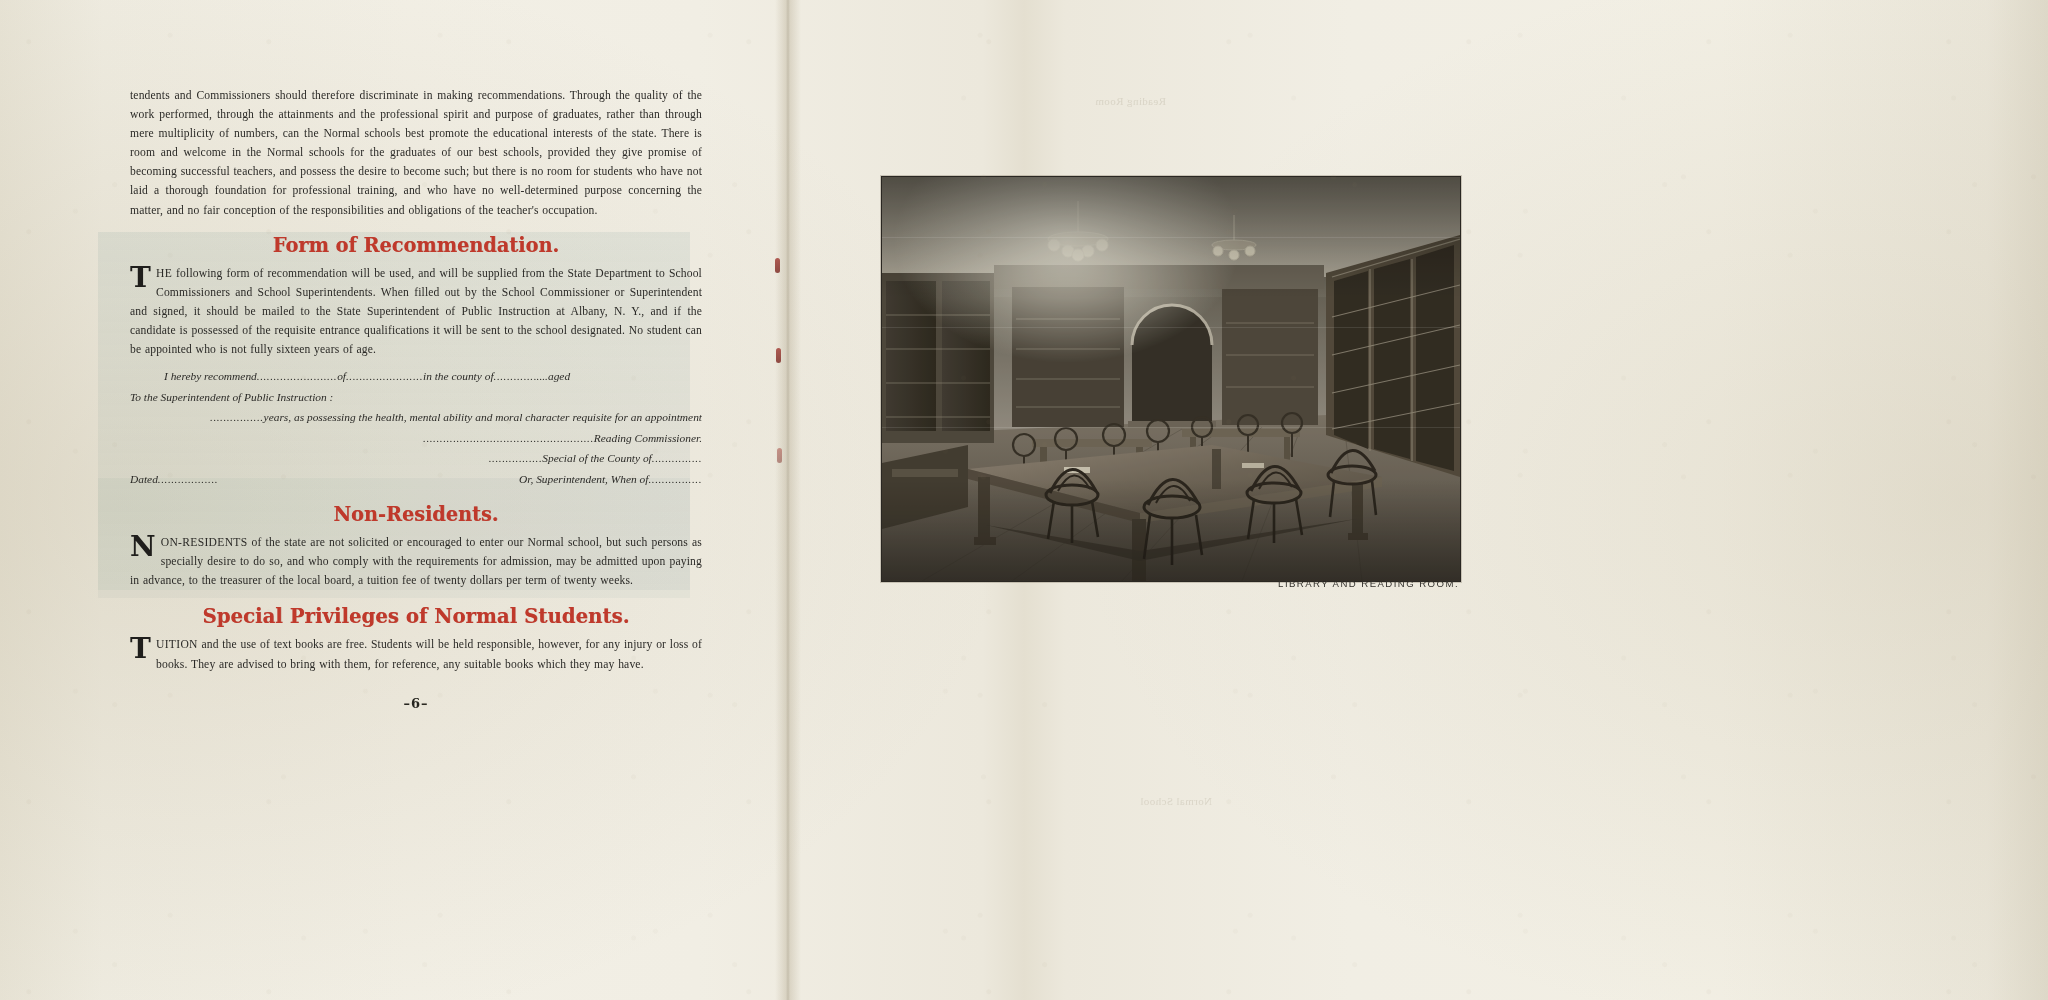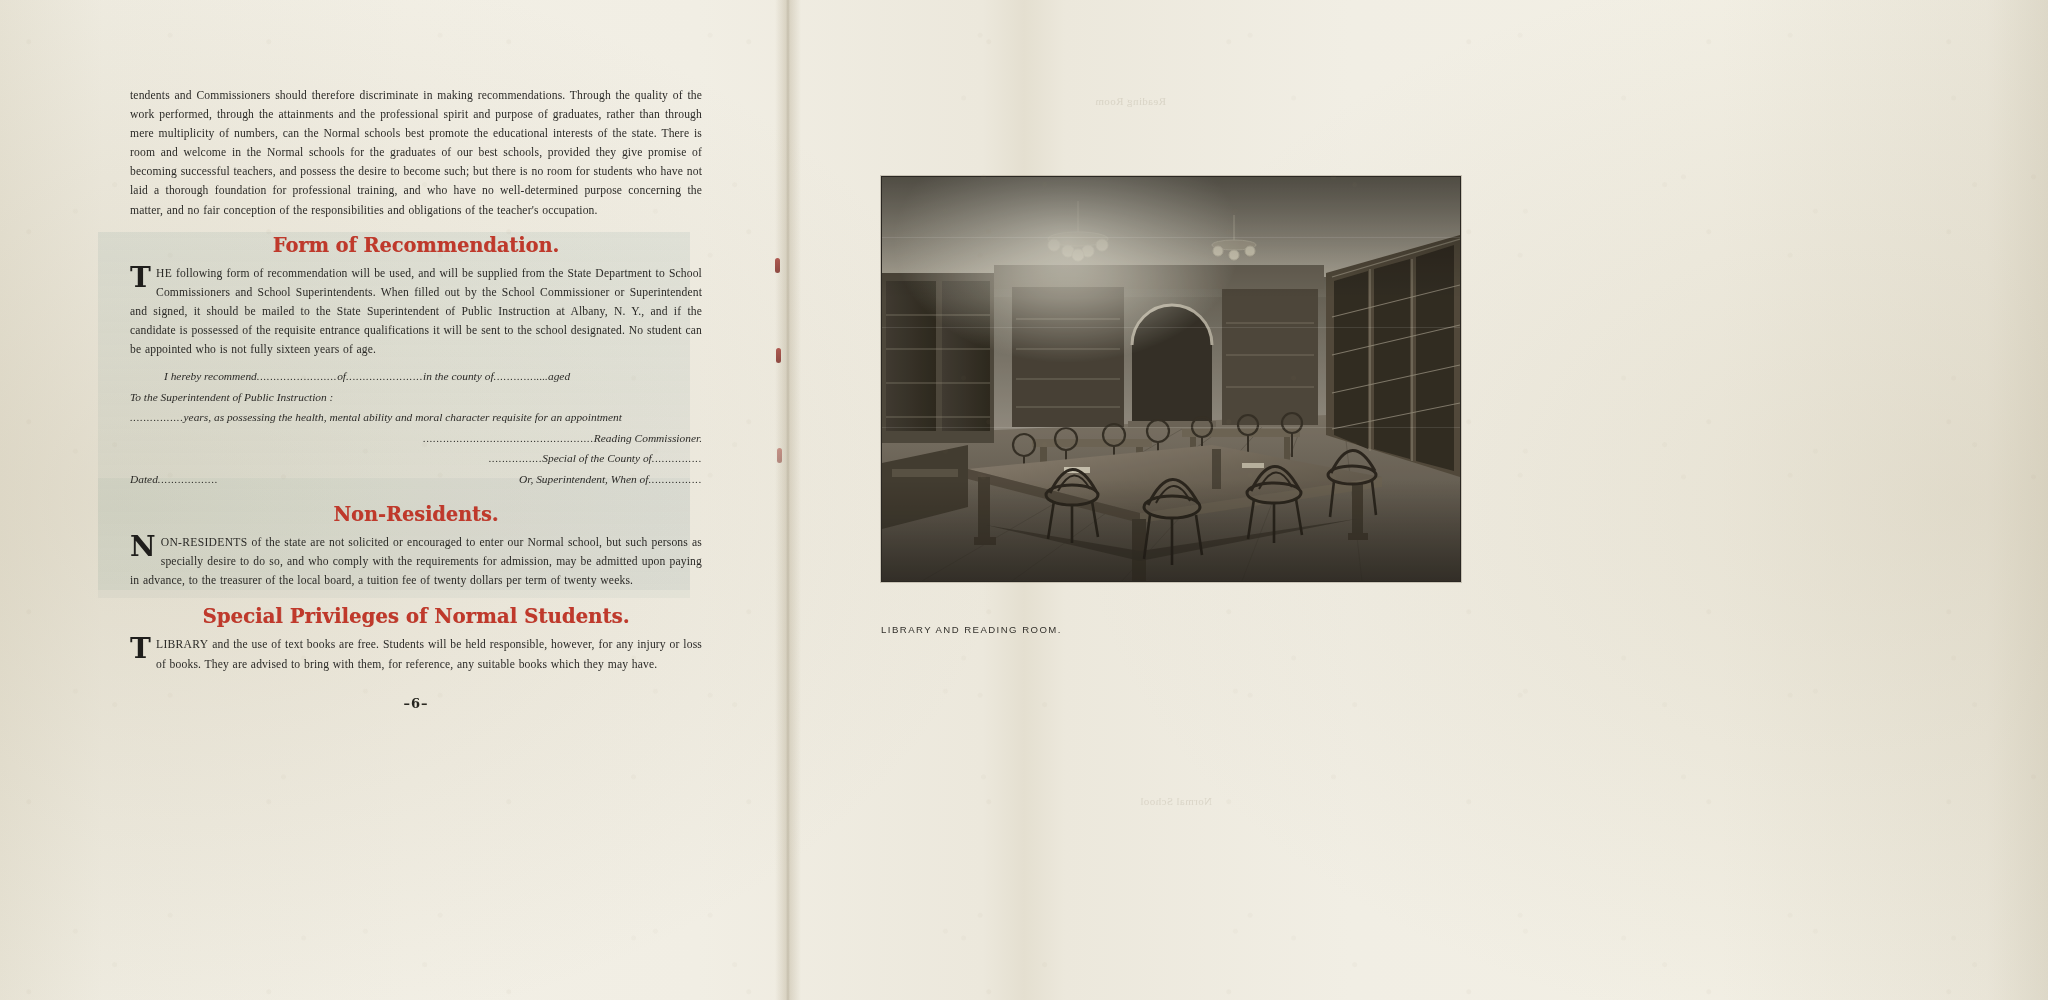--- a/index.html
+++ b/index.html
@@ -73,39 +73,39 @@
     font-size:28px;line-height:24px;color:#1f1e1c;
     margin:1px 5px 0 0;transform:translateY(1px);
   }
   .smallcaps{font-variant:small-caps;letter-spacing:.3px;}
   
   .form-block{
     font-style:italic;font-size:11.4px;line-height:20.5px;color:#2b2a27;
     margin-top:7px;
   }
   .form-line{white-space:nowrap;overflow:hidden;}
-  .form-line.wrapline{white-space:normal;}
+  .form-line.wrapline{white-space:normal;text-align:right;}
   .ind1{padding-left:34px;}
   .ind-r{text-align:right;}
   .leader{letter-spacing:.5px;}
   .folio{
     text-align:center;font-family:"DejaVu Serif",serif;font-weight:bold;
     font-size:13px;color:#26251f;margin-top:22px;letter-spacing:1px;
   }
   
   #photo-frame{
     position:absolute;left:881px;top:176px;width:578px;height:404px;
     border:1.5px solid #2a2722;background:#2d2b27;
     box-shadow:0 0 0 1px rgba(90,80,60,.25);
     overflow:hidden;
   }
   #photo{position:absolute;inset:0;}
   .caption{
-    position:absolute;left:881px;top:624px;width:578px;
-    text-align:left;font-family:"Liberation Sans", sans-serif;
+    position:absolute;left:881px;top:578px;width:578px;
+    text-align:right;font-family:"Liberation Sans", sans-serif;
     font-size:9.6px;letter-spacing:1.45px;color:#33312c;
   }
   
   .showthru{
     position:absolute;color:rgba(140,128,104,.20);font-size:11px;
     letter-spacing:.4px;transform:scaleX(-1);pointer-events:none;
     font-family:"Liberation Serif",serif;
   }
 </style>
 </head>
@@ -160,21 +160,21 @@
 
     <div class="heading h-nonres">Non-Residents.</div>
 
     <p class="body-col dropcap-para">
       <span class="dropcap">N</span><span class="smallcaps">ON-RESIDENTS</span><span> of the state are not solicited or encouraged to enter our Normal school, but such persons as specially desire to do so, and who comply with the requirements for admission, may be admitted upon paying in advance, to the treasurer of the local board, a tuition fee of twenty dollars per term of twenty weeks.</span>
     </p>
 
     <div class="heading h-priv">Special Privileges of Normal Students.</div>
 
     <p class="body-col dropcap-para">
-      <span class="dropcap">T</span><span class="smallcaps">LIBRARY</span><span> and the use of text books are free.   Students will be held responsible, however, for any injury or loss of books.   They are advised to bring with them, for reference, any suitable books which they may have.</span>
+      <span class="dropcap">T</span><span class="smallcaps">UITION</span><span> and the use of text books are free.   Students will be held responsible, however, for any injury or loss of books.   They are advised to bring with them, for reference, any suitable books which they may have.</span>
     </p>
 
     <div class="folio">–6–</div>
   </div>
 
   <div class="showthru" style="left:1095px;top:95px;">Reading Room</div>
   <div class="showthru" style="left:1140px;top:795px;">Normal School</div>
 
   <div id="photo-frame">
     <svg id="photo" viewBox="0 0 578 404" preserveAspectRatio="none">

